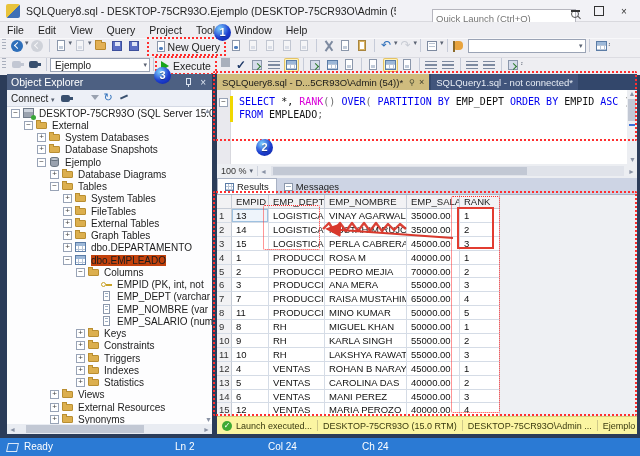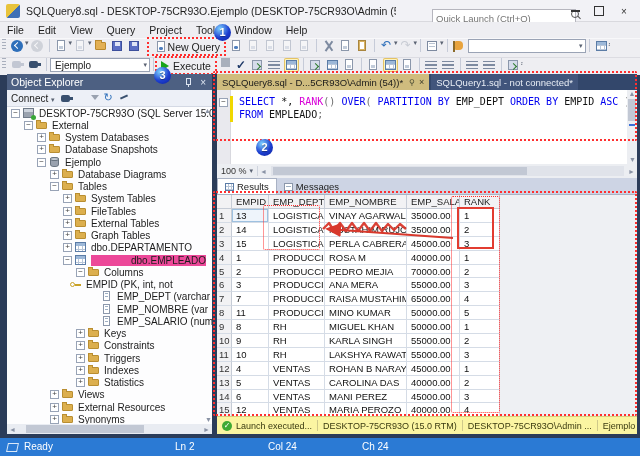--- a/index.html
+++ b/index.html
@@ -76,21 +76,21 @@
   .oe-header{height:16px;background:#4d6082;color:#fff;font-size:10.5px;display:flex;align-items:center;padding:0 4px;flex:none;}
   .oe-header .sp{flex:1;}
   .pin{width:9px;height:9px;position:relative;margin-right:8px;}
   .pin::before{content:"";position:absolute;left:3px;top:0;width:3px;height:5px;border:1px solid #dfe6f2;}
   .pin::after{content:"";position:absolute;left:4.5px;top:6px;width:1px;height:3px;background:#dfe6f2;}
   .oe-x{color:#dfe6f2;font-size:10px;margin-right:2px;}
   .oe-connectbar{height:16px;background:#edf0f7;border-bottom:1px solid #d4d9e4;display:flex;align-items:center;font-size:10px;color:#222;padding:0 4px;gap:4px;flex:none;}
   .cbi{width:11px;height:11px;position:relative;}
   .oe-body{position:relative;flex:1;background:#fdfdfe;overflow:hidden;}
   .tnode{display:flex;align-items:center;height:12.25px;white-space:nowrap;font-size:10px;color:#1c1c1c;}
-  .tnode.sel .tlabel{background:#ec4899;padding-left:40px;}
+  .tnode.sel .tlabel{background:#c2410c;}
   .exp{width:9px;height:9px;border:1px solid #98a3b6;background:#fff;box-sizing:border-box;font-size:8px;line-height:6px;text-align:center;color:#444;margin-right:3px;flex:none;}
   .exp.none{visibility:hidden;}
   .tico{width:13px;height:11px;margin-right:3px;position:relative;flex:none;}
   .ico-folder::after{content:"";position:absolute;left:0;top:2px;width:11px;height:7px;background:#dcaf4e;border:1px solid #b98e31;box-sizing:border-box;border-radius:1px;}
   .ico-folder::before{content:"";position:absolute;left:0;top:0;width:5px;height:3px;background:#dcaf4e;border:1px solid #b98e31;border-bottom:none;box-sizing:border-box;z-index:1;}
   .ico-server::after{content:"";position:absolute;left:0;top:0;width:11px;height:10px;background:linear-gradient(180deg,#cdd3dc 0 3px,#9aa2ae 3px);border:1px solid #6f7a88;box-sizing:border-box;}
   .ico-server::before{content:"";position:absolute;right:0;bottom:-1px;width:5px;height:5px;border-radius:50%;background:#38a838;z-index:1;}
   .ico-db::after{content:"";position:absolute;left:1px;top:0;width:9px;height:10px;background:#9aa2ae;border:1px solid #69747f;border-radius:4px/3px;box-sizing:border-box;}
   .ico-db::before{content:"";position:absolute;left:1px;top:0;width:9px;height:4px;background:#c4cbd4;border:1px solid #69747f;border-radius:50%;box-sizing:border-box;z-index:1;}
   .ico-table::after{content:"";position:absolute;left:0;top:0;width:11px;height:10px;border:1px solid #5b7ca6;background:
@@ -438,21 +438,21 @@
             <div class="tnode sel" style="padding-left: 56px;">
               <span class="exp minus">−</span>
               <span class="tico ico-table"></span>
               <span class="tlabel">dbo.EMPLEADO</span>
             </div>
             <div class="tnode" style="padding-left: 69px;">
               <span class="exp minus">−</span>
               <span class="tico ico-folder"></span>
               <span class="tlabel">Columns</span>
             </div>
-            <div class="tnode" style="padding-left: 51px;">
+            <div class="tnode" style="padding-left: 82px;">
               <span class="exp none"></span>
               <span class="tico ico-key"></span>
               <span class="tlabel">EMPID (PK, int, not</span>
             </div>
             <div class="tnode" style="padding-left: 82px;">
               <span class="exp none"></span>
               <span class="tico ico-column"></span>
               <span class="tlabel">EMP_DEPT (varchar</span>
             </div>
             <div class="tnode" style="padding-left: 82px;">

